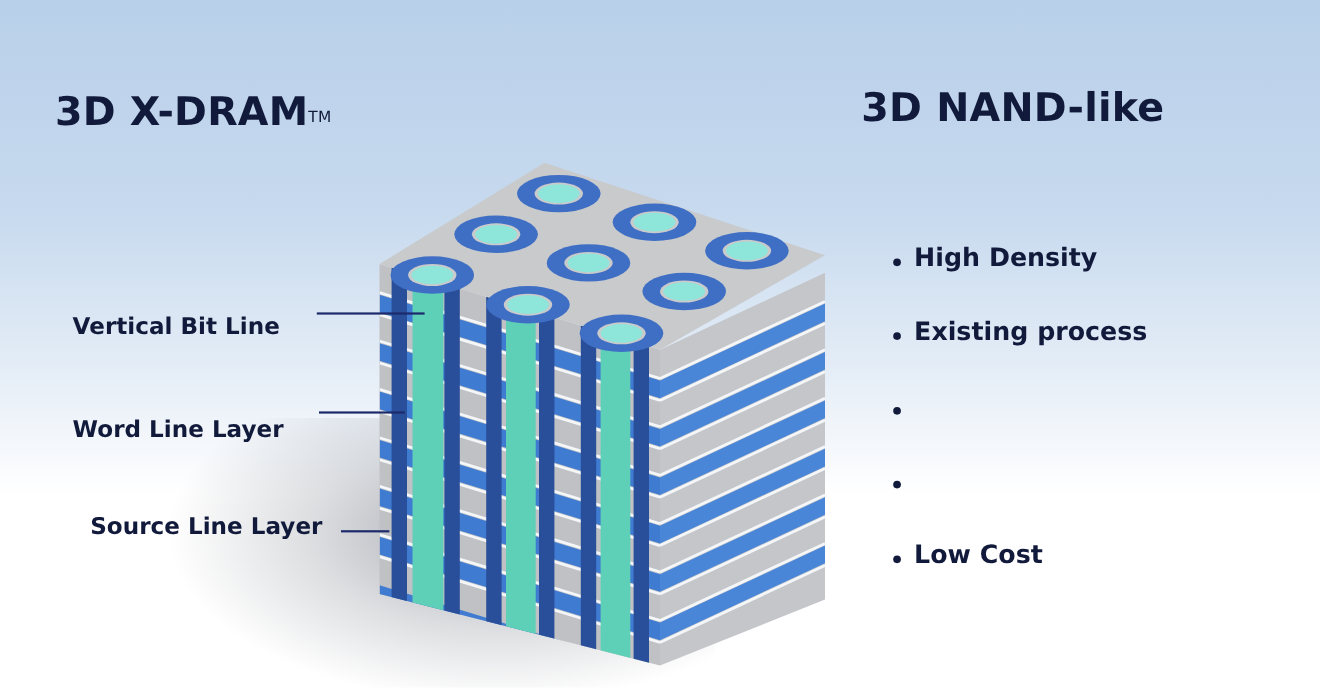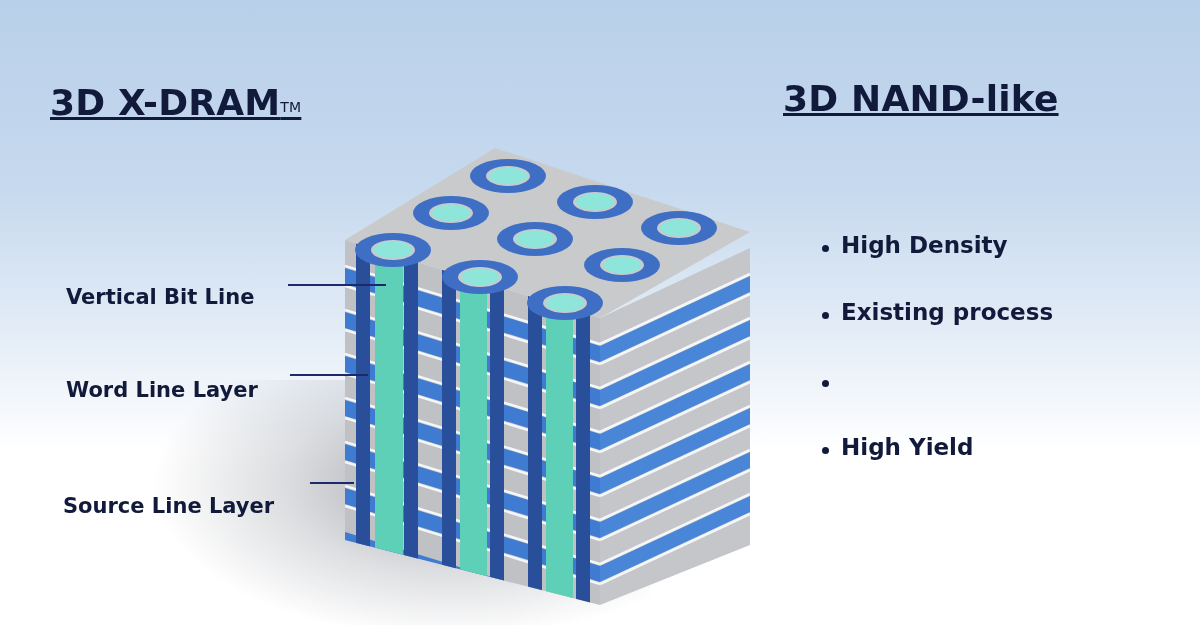--- a/index.html
+++ b/index.html
@@ -1,28 +1,28 @@
 <!DOCTYPE html>
 <html><head>
 <meta charset="utf-8">
 <style>
   html,body{margin:0;padding:0;}
   body{width:1200px;height:625px;overflow:hidden;position:relative;
     background:linear-gradient(180deg,#b9d0ea 0%,#c6d9ee 30%,#e6eef7 55%,#ffffff 72%,#ffffff 100%);
     font-family:"DejaVu Sans","Liberation Sans",sans-serif;color:#0f1a3c;}
   .shadow{position:absolute;left:150px;top:380px;width:500px;height:260px;
     background:radial-gradient(ellipse at 60% 40%,rgba(90,95,110,0.55) 0%,rgba(120,125,135,0.25) 40%,rgba(255,255,255,0) 70%);}
-  .title{position:absolute;font-weight:bold;font-size:36px;line-height:50px;letter-spacing:0.2px;color:#111a3b;text-decoration:underline;}
+  .title{position:absolute;font-weight:bold;font-size:36px;line-height:50px;letter-spacing:0.2px;color:#111a3b;}
   .title .line{display:block;white-space:nowrap;}
   .tm{font-size:14px;vertical-align:top;position:relative;top:4px;font-weight:normal;}
   .left-title{left:50px;top:78px;}
   .right-title{left:783px;top:74px;}
   .label{position:absolute;font-weight:bold;font-size:21px;color:#111a3b;white-space:nowrap;}
   .leader{position:absolute;height:2px;background:#1c2a6b;}
-  .bullets{position:absolute;left:812px;top:222px;margin:10px;padding:0;list-style:none;}
+  .bullets{position:absolute;left:812px;top:222px;margin:0;padding:0;list-style:none;}
   .bullets li{height:67.4px;display:flex;align-items:flex-start;font-weight:bold;font-size:23px;color:#111a3b;white-space:nowrap;}
   .bullets .dot{display:inline-block;width:7px;height:7px;border-radius:50%;background:#111a3b;margin-right:12px;margin-top:13px;}
   svg.cube{position:absolute;left:0;top:0;}
 </style>
 </head>
 <body>
 
 <div class="shadow"></div>
 
 <div class="title left-title">
@@ -150,32 +150,35 @@
     </g>
   </g>
 </svg>
 
 <div class="label" style="left:66px;top:269px;margin-top:16px;">Vertical Bit Line</div>
 <div class="leader" style="left:288px;top:284px;width:98px;"></div>
 
 <div class="label" style="left:66px;top:378px;">Word Line Layer</div>
 <div class="leader" style="left:290px;top:374px;width:78px;"></div>
 
-<div class="label" style="left:63px;top:466px;margin-top:28px;">Source Line Layer</div>
+<div class="label" style="left:82px;top:466px;">Source Line Layer</div>
 <div class="leader" style="left:310px;top:482px;width:44px;"></div>
 
 <ul class="bullets">
   <li>
       <span class="dot"></span>
       <span>High Density</span>
     </li>
   <li>
       <span class="dot"></span>
       <span>Existing process</span>
     </li>
   <li>
       <span class="dot"></span>
     </li>
   <li>
       <span class="dot"></span>
-      <span>High Yield</span>
+    </li>
+  <li>
+      <span class="dot"></span>
+      <span>Low Cost</span>
     </li>
 </ul>
 
 </body></html>

